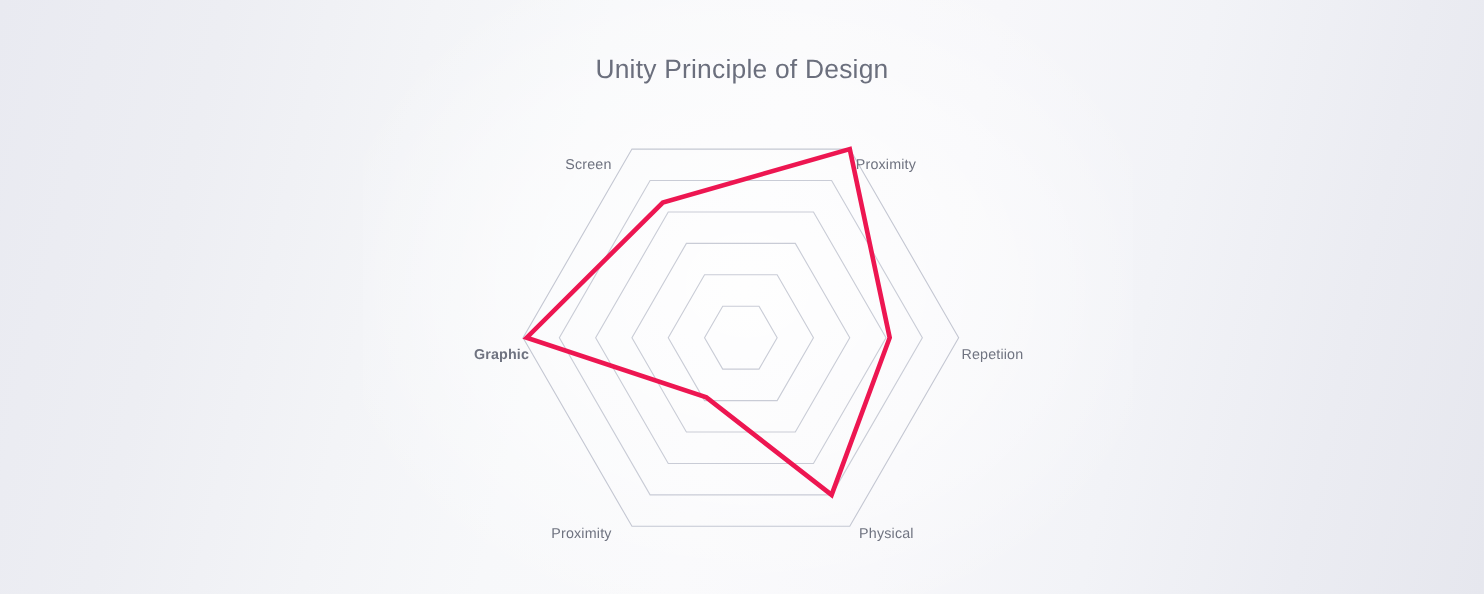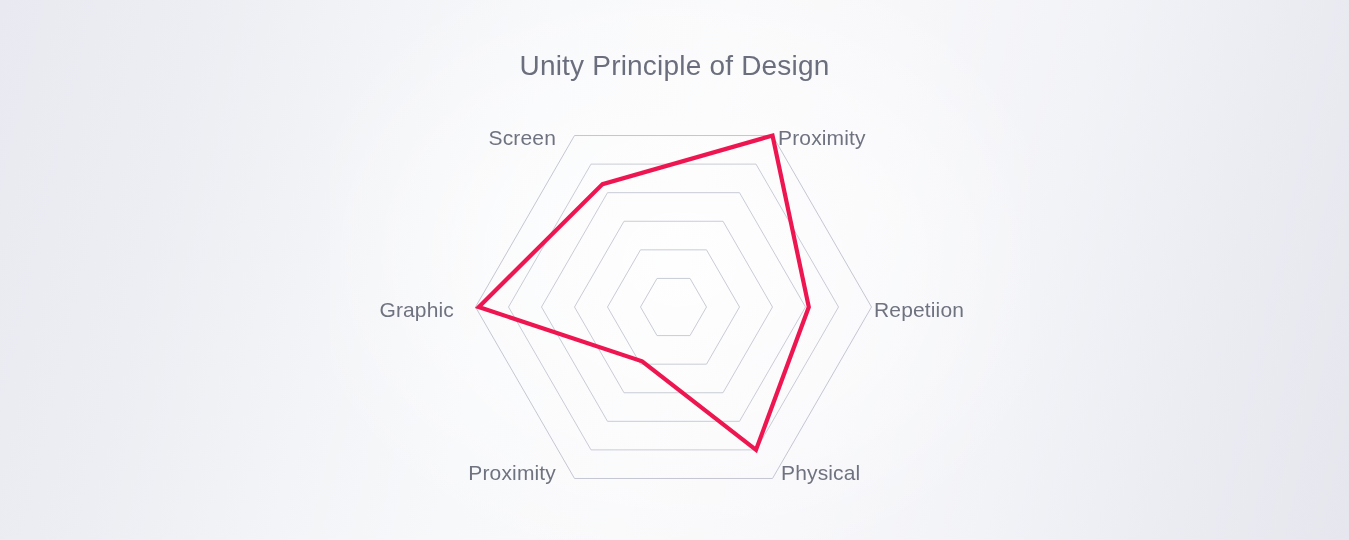--- a/index.html
+++ b/index.html
@@ -48,21 +48,21 @@
     pointer-events: none;
   }
 
   
   #chart-title {
     position: absolute;
     left: 0;
     top: 50px;
     width: 1349px;
     text-align: center;
-    font-size: 28px;
+    font-size: 24px;
     font-weight: 400;
     letter-spacing: 0.2px;
     color: #6b6f7d;
     white-space: nowrap;
     user-select: none;
   }
 
   
   #radar-chart {
     position: absolute;
@@ -93,26 +93,27 @@
   .series-polygon {
     fill: none;
     stroke-width: 4.2;
     stroke-linejoin: miter;
     stroke-linecap: round;
   }
 
   
   .axis-label {
     position: absolute;
-    font-size: 21px;
+    font-size: 13px;
     font-weight: 400;
     color: #6f7380;
     letter-spacing: 0.15px;
     white-space: nowrap;
     user-select: none;
+    margin-top: 16px;
   }
   .axis-label.anchor-start { text-align: left; }
   .axis-label.anchor-end   { text-align: right; }
 </style>
 </head>
 <body>
 
 <div id="app">
 
   <div id="chart-title">Unity Principle of Design</div>
@@ -136,18 +137,18 @@
     </svg>
 
     <div class="axis-label anchor-start" style="left:778px; top:126px;">Proximity</div>
 
     <div class="axis-label anchor-start" style="left:874px; top:298px;">Repetiion</div>
 
     <div class="axis-label anchor-start" style="left:781px; top:461px;">Physical</div>
 
     <div class="axis-label anchor-end" style="left:400px; width:156px; top:461px;">Proximity</div>
 
-    <div class="axis-label anchor-end" style="left:308px; width:146px; top:298px;">Graphic</div>
+    <div class="axis-label anchor-end" style="left:335px; width:146px; top:298px;font-weight:bold;">Graphic</div>
 
     <div class="axis-label anchor-end" style="left:400px; width:156px; top:126px;">Screen</div>
 
   </div>
 </div>
 
 </body></html>

